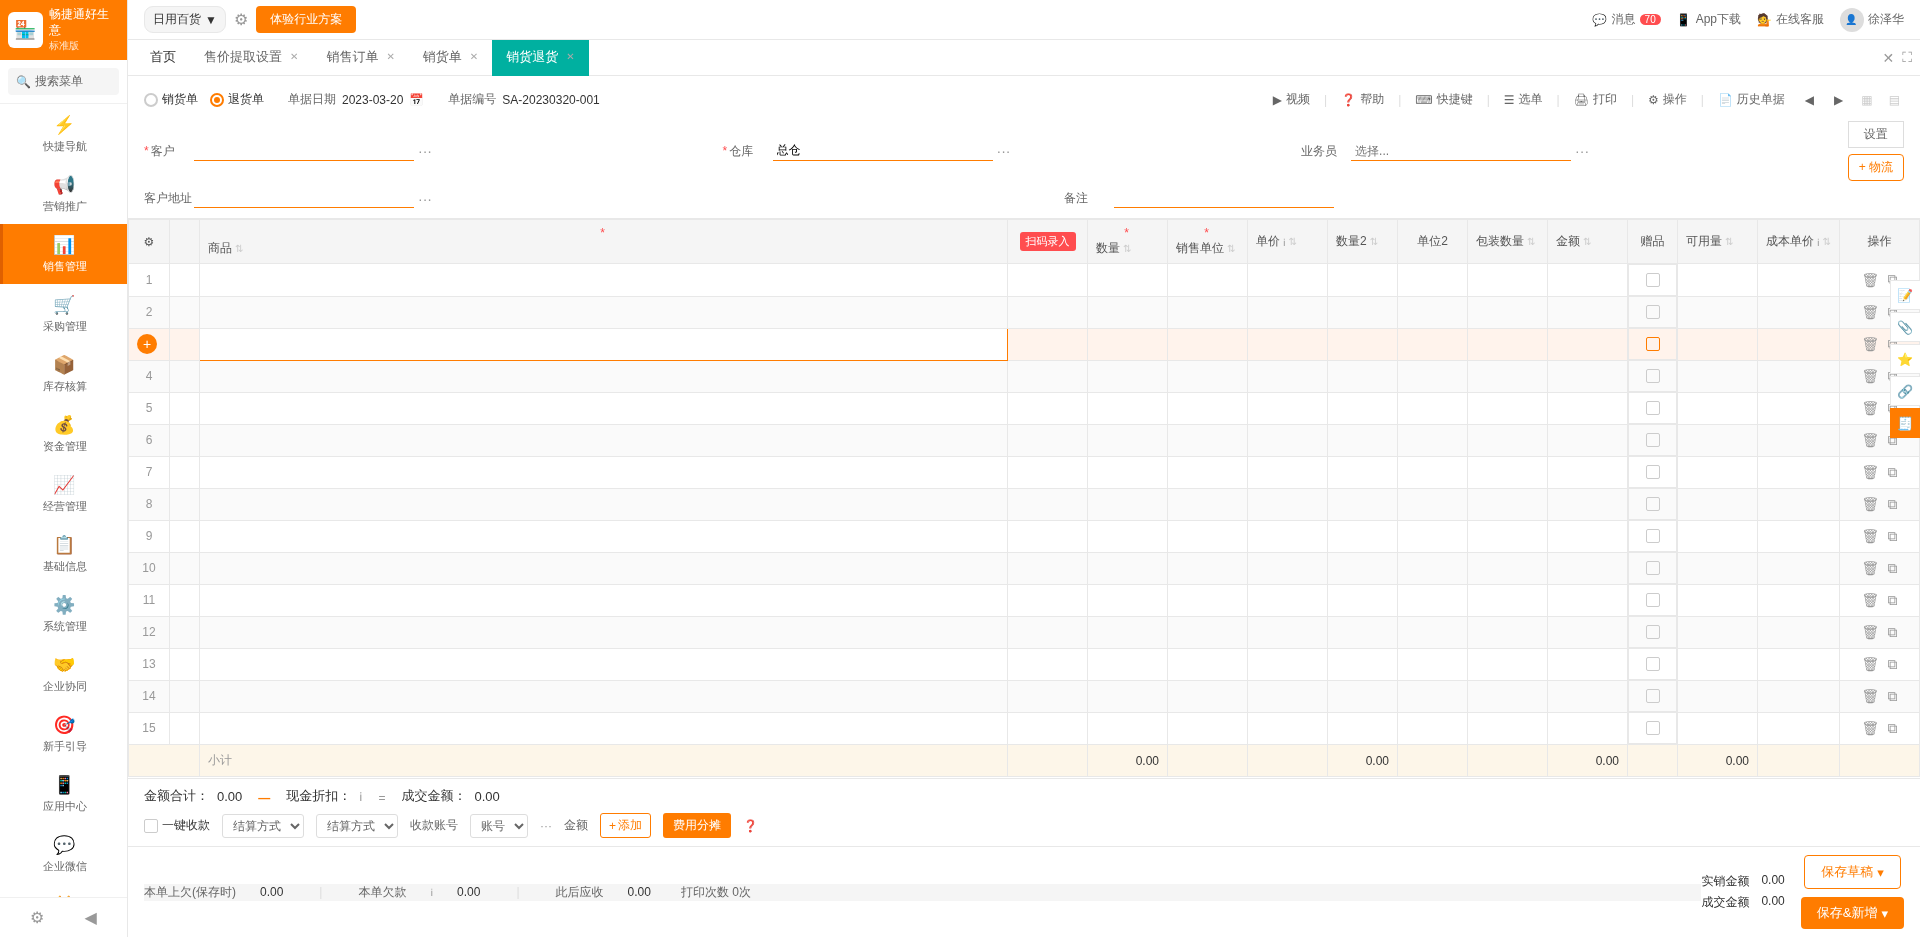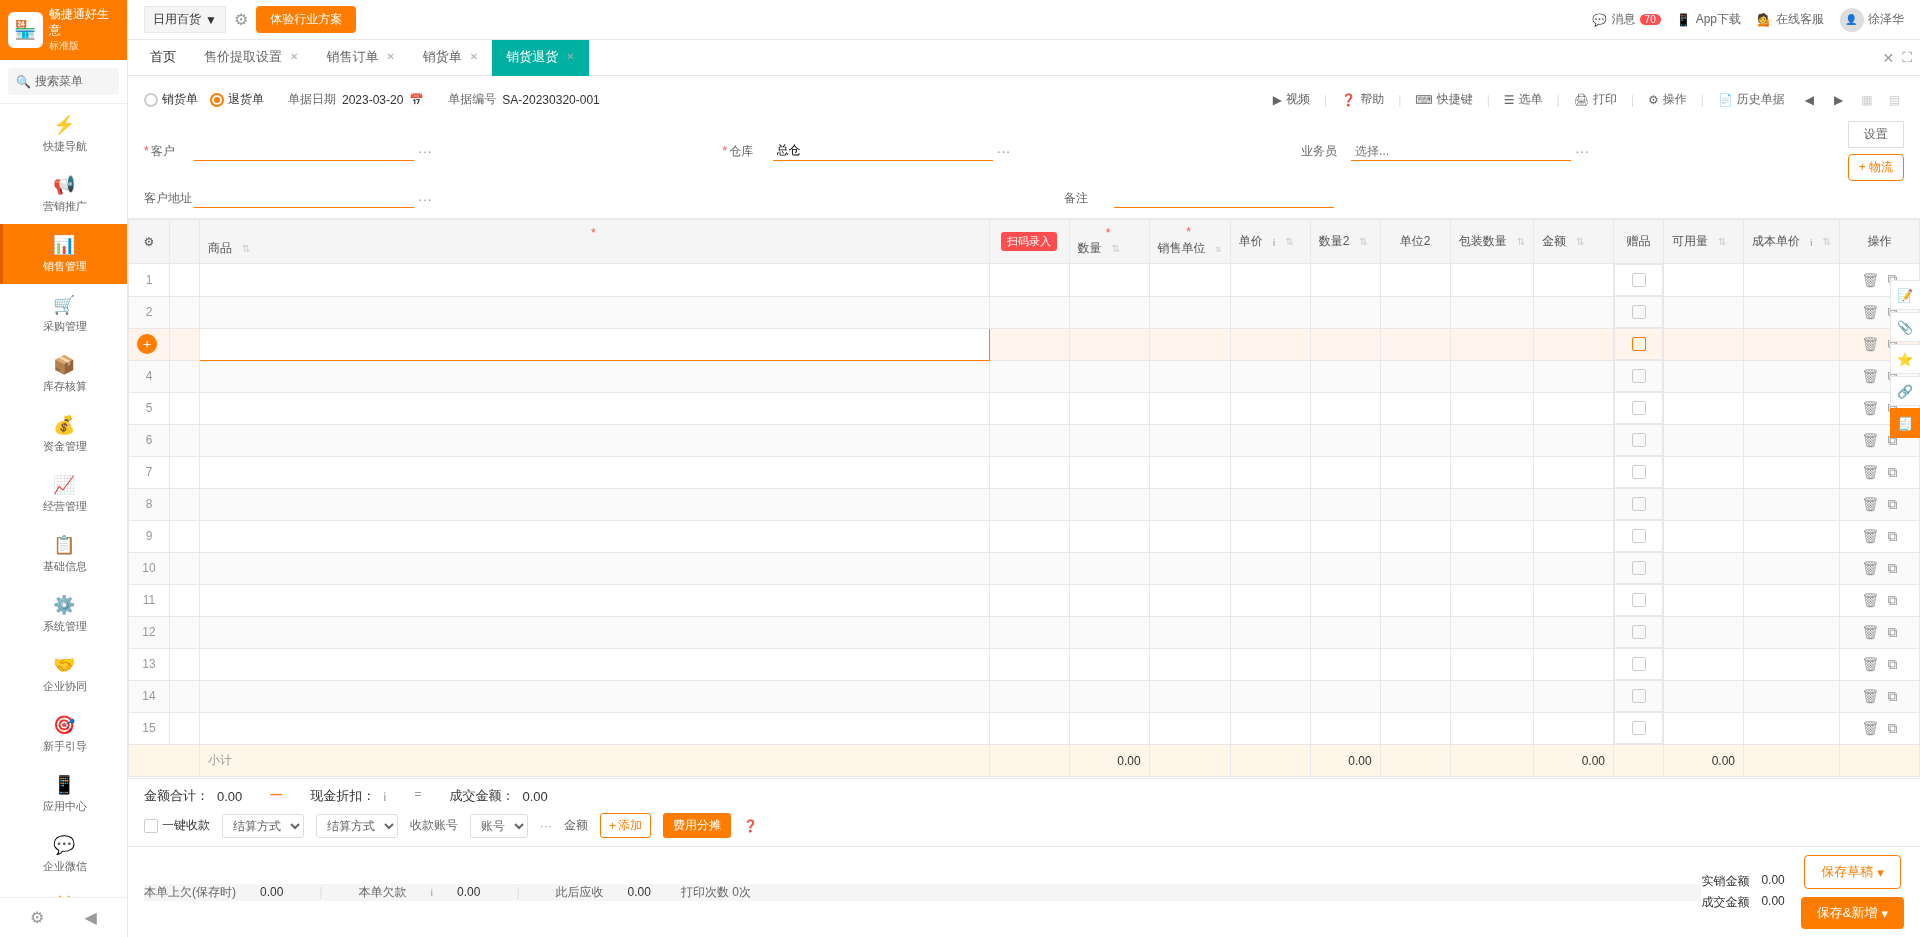--- a/index.html
+++ b/index.html
@@ -22,21 +22,21 @@
     .sidebar-item .icon { font-size: 18px; margin-bottom: 3px; }
     .sidebar-bottom { padding: 10px; display: flex; justify-content: space-around; border-top: 1px solid #f0f0f0; }
     .sidebar-bottom-btn { background: none; border: none; cursor: pointer; color: #999; font-size: 16px; }
 
     
     .main { flex: 1; display: flex; flex-direction: column; overflow: hidden; }
 
     
     .topbar { height: 40px; background: #fff; border-bottom: 1px solid #e8e8e8; display: flex; align-items: center; padding: 0 16px; gap: 16px; }
     .topbar-left { display: flex; align-items: center; gap: 8px; flex: 1; }
-    .topbar-select { display: flex; align-items: center; gap: 4px; background: #f5f5f5; border: 1px solid #e8e8e8; border-radius: 0; padding: 4px 8px; cursor: pointer; font-size: 12px; }
+    .topbar-select { display: flex; align-items: center; gap: 4px; background: #f5f5f5; border: 1px solid #e8e8e8; border-radius: 9px; padding: 4px 8px; cursor: pointer; font-size: 12px; }
     .topbar-gear { background: none; border: none; cursor: pointer; color: #999; font-size: 16px; }
     .topbar-trial-btn { background: #ff7c00; color: #fff; border: none; border-radius: 4px; padding: 5px 14px; cursor: pointer; font-size: 12px; }
     .topbar-right { display: flex; align-items: center; gap: 16px; }
     .topbar-right-item { display: flex; align-items: center; gap: 4px; cursor: pointer; color: #666; font-size: 12px; }
     .badge { background: #ff4d4f; color: #fff; border-radius: 10px; padding: 0 5px; font-size: 10px; min-width: 16px; text-align: center; }
     .avatar { width: 24px; height: 24px; border-radius: 50%; background: #ddd; display: flex; align-items: center; justify-content: center; font-size: 10px; }
 
     
     .tabs { display: flex; align-items: center; background: #fff; border-bottom: 1px solid #e8e8e8; padding: 0 8px; height: 36px; }
     .tab { display: flex; align-items: center; padding: 0 14px; height: 36px; cursor: pointer; font-size: 13px; color: #666; border-bottom: 2px solid transparent; white-space: nowrap; gap: 6px; }
@@ -90,21 +90,21 @@
     .row-action { display: flex; align-items: center; gap: 4px; justify-content: center; }
     .row-btn { background: none; border: none; cursor: pointer; color: #999; font-size: 14px; padding: 2px; }
     .add-row-btn { display: inline-flex; align-items: center; justify-content: center; width: 20px; height: 20px; background: #ff7c00; color: #fff; border-radius: 50%; cursor: pointer; font-size: 14px; margin-right: 4px; }
     .barcode-btn { background: #ff4d4f; color: #fff; border: none; border-radius: 3px; padding: 2px 6px; cursor: pointer; font-size: 11px; white-space: nowrap; }
     .checkbox-cell { display: flex; align-items: center; justify-content: center; }
     .cb { width: 14px; height: 14px; border: 1px solid #ccc; border-radius: 2px; cursor: pointer; }
     .sort-icon { color: #ccc; font-size: 10px; cursor: pointer; }
 
     
     .bottom-bar { background: #fff; border-top: 1px solid #e8e8e8; padding: 8px 16px; }
-    .bottom-row1 { display: flex; align-items: flex-start; gap: 28px; margin-bottom: 8px; }
+    .bottom-row1 { display: flex; align-items: flex-end; gap: 16px; margin-bottom: 8px; }
     .amount-section { display: flex; align-items: center; gap: 8px; font-size: 13px; }
     .amount-minus { color: #ff7c00; font-weight: bold; }
     .amount-eq { color: #999; }
     .bottom-row2 { display: flex; align-items: center; gap: 12px; }
     .bottom-checkbox { display: flex; align-items: center; gap: 4px; cursor: pointer; }
     .bottom-select { border: 1px solid #ddd; border-radius: 3px; padding: 3px 6px; font-size: 12px; color: #666; background: #fff; cursor: pointer; }
     .bottom-dots { color: #999; cursor: pointer; }
     .add-btn-sm { background: none; border: 1px solid #ff7c00; border-radius: 3px; padding: 3px 8px; cursor: pointer; color: #ff7c00; font-size: 12px; display: flex; align-items: center; gap: 2px; }
     .fee-split-btn { background: #ff7c00; color: #fff; border: none; border-radius: 3px; padding: 4px 10px; cursor: pointer; font-size: 12px; }
     .help-icon { color: #999; cursor: pointer; }
@@ -112,21 +112,21 @@
     
     .status-bar { background: #f5f5f5; border-top: 1px solid #e8e8e8; display: flex; align-items: center; padding: 6px 16px; gap: 24px; font-size: 12px; }
     .status-item { color: #666; }
     .status-value { font-weight: 500; }
 
     
     .action-buttons { display: flex; align-items: center; gap: 8px; margin-left: auto; flex-direction: column; }
     .btn-save-draft { background: #fff; border: 1px solid #ff7c00; color: #ff7c00; border-radius: 4px; padding: 7px 16px; cursor: pointer; font-size: 13px; display: flex; align-items: center; gap: 4px; }
     .btn-save-new { background: #ff7c00; border: none; color: #fff; border-radius: 4px; padding: 7px 16px; cursor: pointer; font-size: 13px; display: flex; align-items: center; gap: 4px; }
 
-    .th-with-sort { display: flex; align-items: center; gap: 10px; }
+    .th-with-sort { display: flex; align-items: center; gap: 3px; }
     .vertical-divider { color: #ddd; }
 
     
     .tab.teal { background: #00b0a0; color: #fff; }
   </style>
 </head>
 <body>
 
 <div class="app-container">
 
@@ -391,21 +391,21 @@
               </th>
               <th style="width:80px;">
                 <button class="barcode-btn">扫码录入</button>
               </th>
               <th style="width:80px;" class="required">
                 <div class="th-with-sort">
                   <span>数量</span>
                   <span class="sort-icon">⇅</span>
                 </div>
               </th>
-              <th style="width:80px;font-family:Liberation Mono, monospace;" class="required">
+              <th style="width:80px;" class="required">
                 <div class="th-with-sort">
                   <span>销售单位</span>
                   <span class="sort-icon">⇅</span>
                 </div>
               </th>
               <th style="width:80px;">
                 <div class="th-with-sort">
                   <span>单价</span>
                   <span style="color:#999;font-size:10px;">ℹ</span>
                   <span class="sort-icon">⇅</span>

